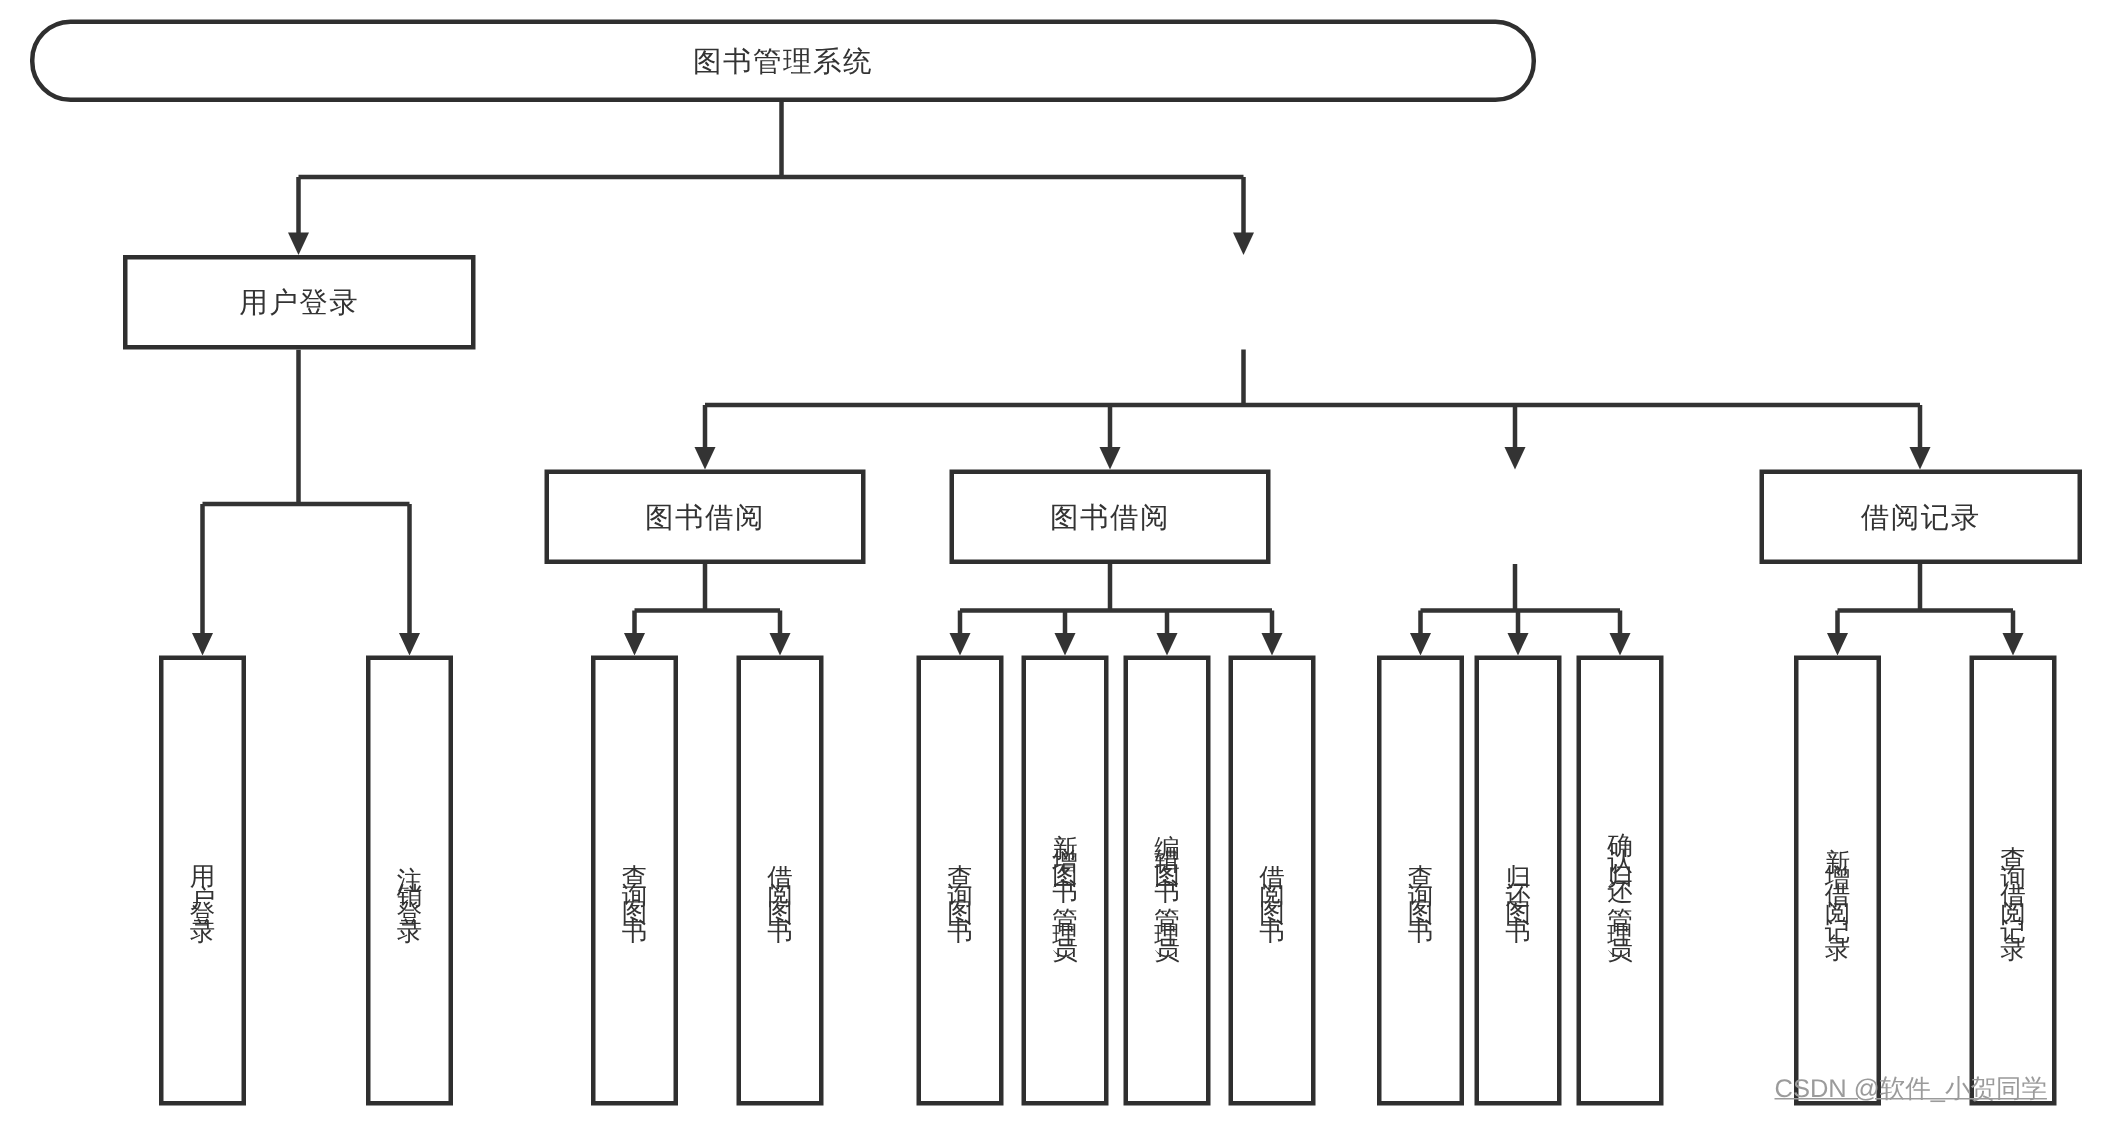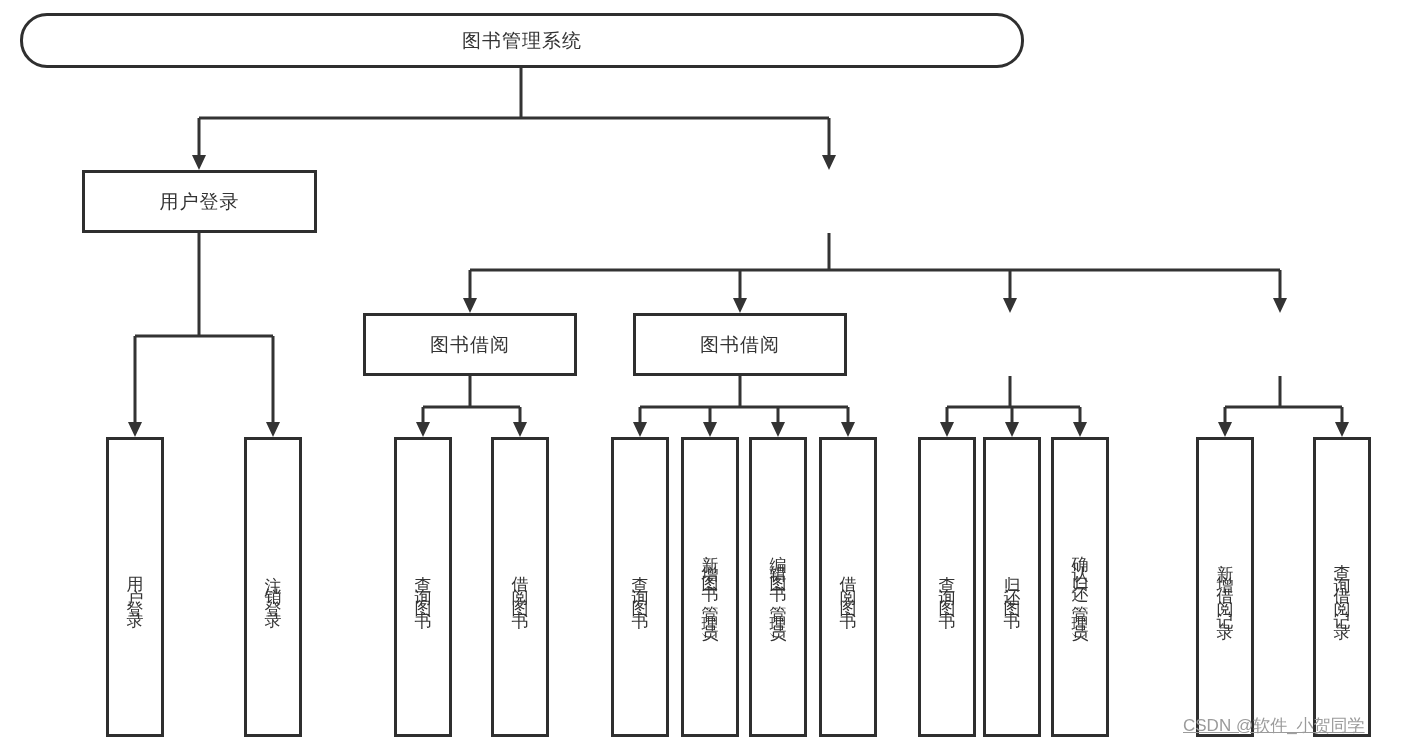--- a/index.html
+++ b/index.html
@@ -92,20 +92,21 @@
       <polygon points="1335,422 1349,422 1342,437"></polygon>
     </g>
   </svg>
 
   <div class="node h root" style="left:20px;top:13px;width:1004px;height:55px">图书管理系统</div>
 
   <div class="node h" style="left:82px;top:170px;width:235px;height:63px">用户登录</div>
 
   <div class="node h" style="left:363px;top:313px;width:214px;height:63px">图书借阅</div>
   <div class="node h" style="left:633px;top:313px;width:214px;height:63px">图书借阅</div>
+  <div class="node h" style="left:1173px;top:313px;width:215px;height:63px">借阅记录</div>
 
   <div class="node v" style="left:106px;top:437px;width:58px;height:300px">用户登录</div>
   <div class="node v" style="left:244px;top:437px;width:58px;height:300px">注销登录</div>
 
   <div class="node v" style="left:394px;top:437px;width:58px;height:300px">查询图书</div>
   <div class="node v" style="left:491px;top:437px;width:58px;height:300px">借阅图书</div>
 
   <div class="node v" style="left:611px;top:437px;width:58px;height:300px">查询图书</div>
   <div class="node v long" style="left:681px;top:437px;width:58px;height:300px">新增图书（管理员）</div>
   <div class="node v long" style="left:749px;top:437px;width:58px;height:300px">编辑图书（管理员）</div>

